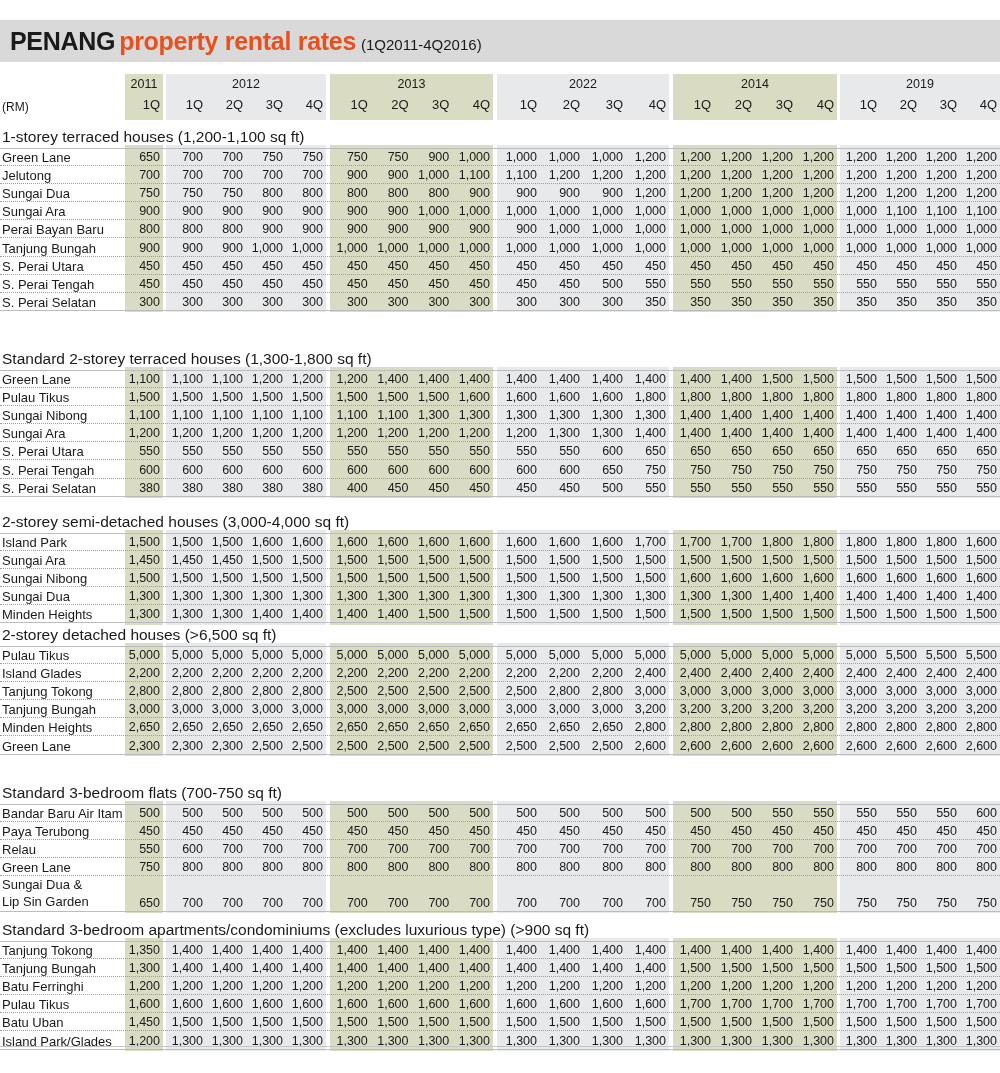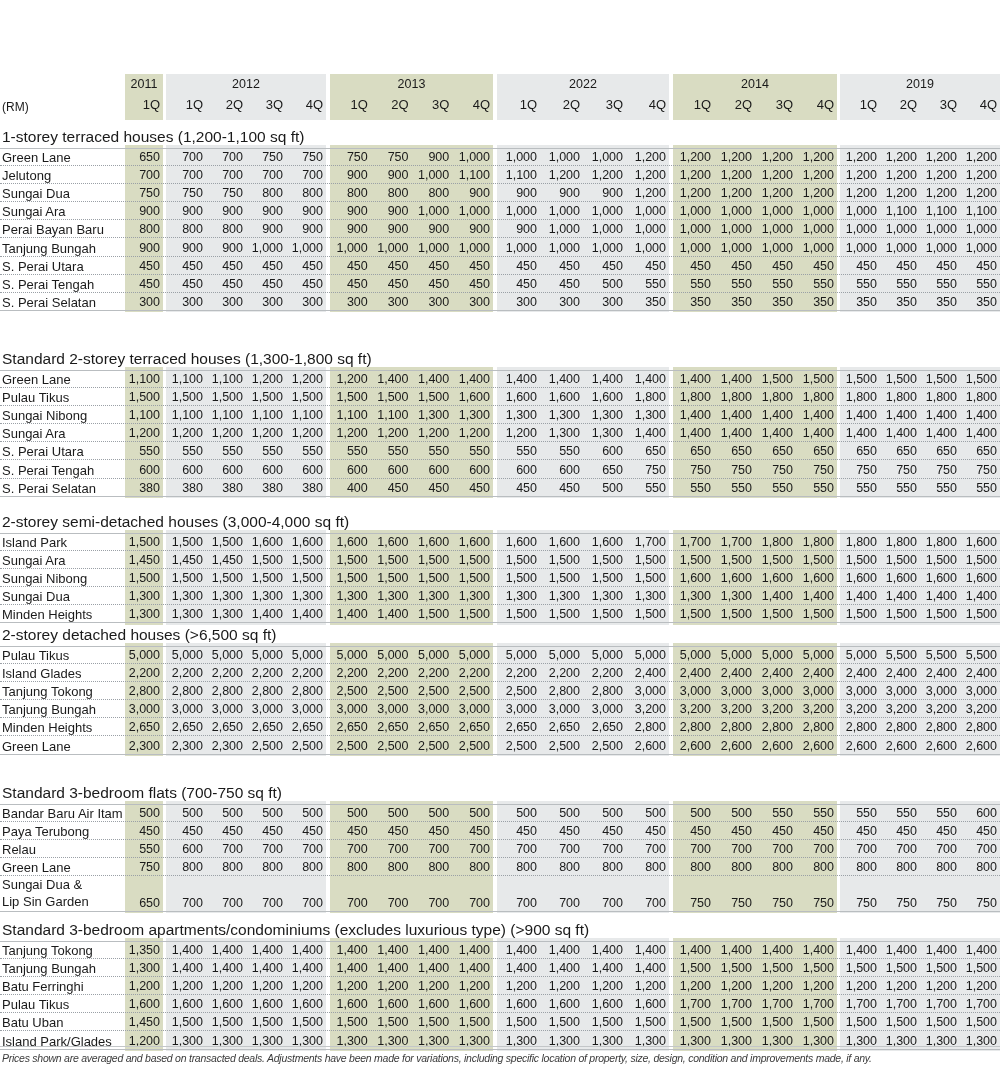--- a/index.html
+++ b/index.html
@@ -72,20 +72,25 @@
     white-space:nowrap;letter-spacing:-0.25px;
   }
   .footline{position:absolute;left:0;top:1046px;width:1000px;height:0;
     border-bottom:1px solid #c3c6c8;}
 </style>
 </head>
 <body>
 
 <div class="page">
 
+  <div class="banner">
+    <div class="banner-inner">
+      <span class="t-penang">PENANG</span><span class="t-prop">property rental rates</span><span class="t-range">(1Q2011-4Q2016)</span>
+    </div>
+  </div>
 
   <div id="bands">
       <div class="band band-olive" style="left: 125px; width: 38px; top: 145px; height: 166.9px;"></div>
       <div class="band band-grey" style="left: 166px; width: 160px; top: 145px; height: 166.9px;"></div>
       <div class="band band-olive" style="left: 330px; width: 163px; top: 145px; height: 166.9px;"></div>
       <div class="band band-grey" style="left: 497px; width: 172px; top: 145px; height: 166.9px;"></div>
       <div class="band band-olive" style="left: 673px; width: 164px; top: 145px; height: 166.9px;"></div>
       <div class="band band-grey" style="left: 840px; width: 160px; top: 145px; height: 166.9px;"></div>
       <div class="band band-olive" style="left: 125px; width: 38px; top: 367px; height: 130.7px;"></div>
       <div class="band band-grey" style="left: 166px; width: 160px; top: 367px; height: 130.7px;"></div>
@@ -1158,14 +1163,13 @@
             <div class="cell" style="left: 911px; width: 46px;">1,300</div>
             <div class="cell" style="left: 951px; width: 46px;">1,300</div>
             <div class="rowline" style="top: 17.1px;"></div>
           </div>
           <div class="rowline" style="top: 0px;"></div>
         </div>
       </div>
     </div>
 
   <div class="footline"></div>
-  <div class="foot">Prices shown are averaged and based on transacted deals. Adjustments have been made for variations, including specific location of property, size, design, condition and improvements made, if any.</div>
 </div>
 
 </body></html>

